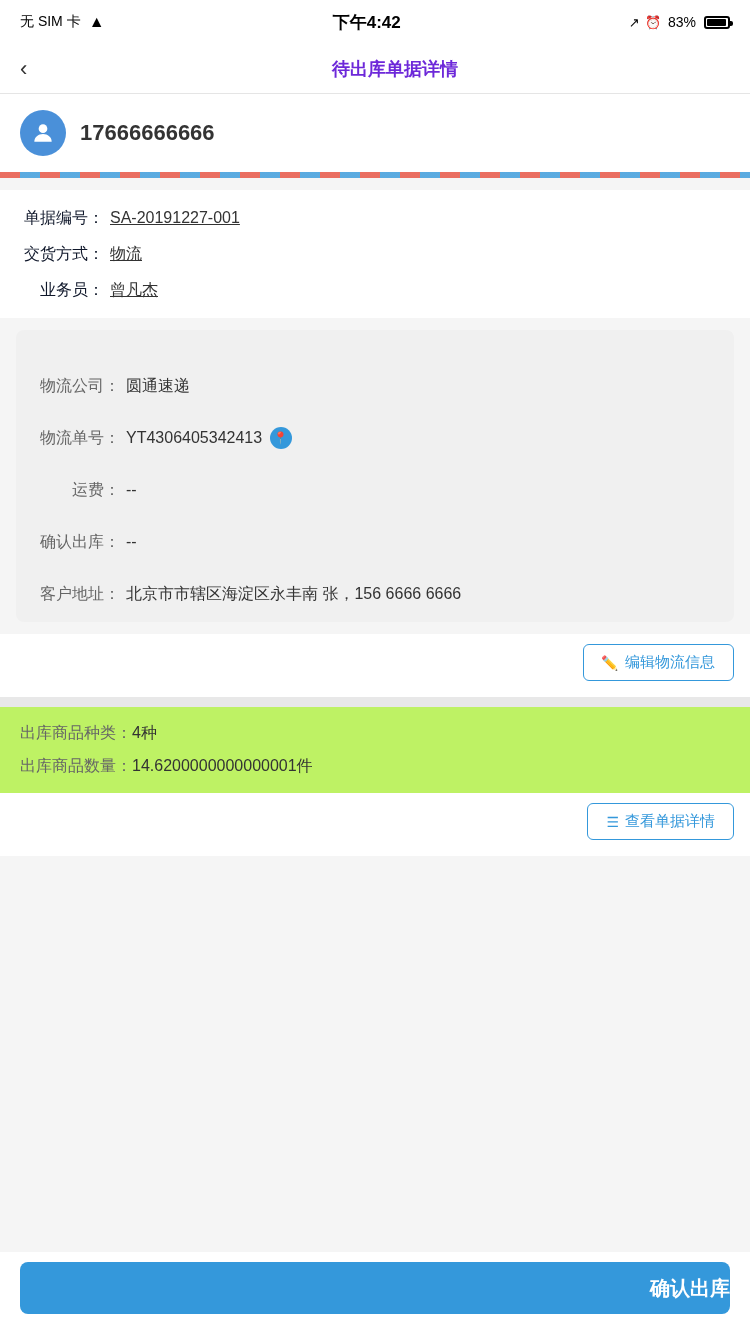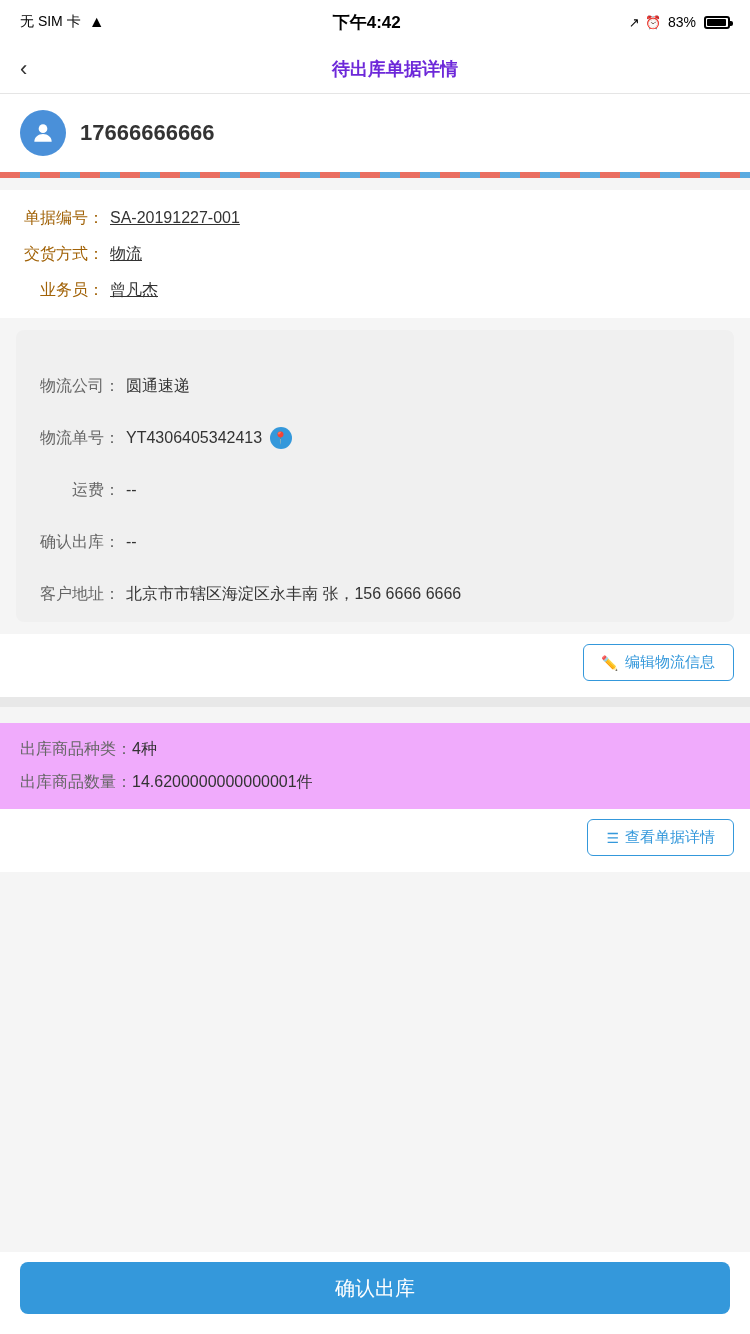--- a/index.html
+++ b/index.html
@@ -122,21 +122,21 @@
     }
     .info-row {
       display: flex;
       align-items: flex-start;
       margin-bottom: 12px;
       font-size: 16px;
       line-height: 1.5;
     }
     .info-row:last-child { margin-bottom: 0; }
     .info-label {
-      color: #a16207;
+      color: #0f172a;
       min-width: 90px;
       text-align: right;
       flex-shrink: 0;
       padding-right: 6px;
     }
     .info-value {
       color: #333;
       flex: 1;
       text-decoration: underline;
     }
@@ -203,23 +203,23 @@
     }
 
     
     .section-separator {
       height: 10px;
       background: #e8e8e8;
     }
 
     
     .goods-section {
-      background: #f0abfc;
+      background: #bef264;
       padding: 16px 20px;
-      margin-top: 16px;
+      margin-top: 0;
     }
     .goods-row {
       display: flex;
       align-items: center;
       margin-bottom: 12px;
       font-size: 16px;
     }
     .goods-row:last-child { margin-bottom: 0; }
     .goods-label {
       color: #666;
@@ -267,25 +267,25 @@
       padding: 10px 20px 20px 20px;
     }
     .confirm-button {
       background: #3498db;
       color: #fff;
       border: none;
       border-radius: 8px;
       width: 100%;
       height: 52px;
       font-size: 20px;
-      font-weight: 400;
+      font-weight: 700;
       cursor: pointer;
       display: flex;
       align-items: center;
-      justify-content: center;
+      justify-content: flex-end;
     }
 
     .page-wrapper {
       display: flex;
       flex-direction: column;
       min-height: 1334px;
       padding-bottom: 90px;
     }
   </style>
 </head>

